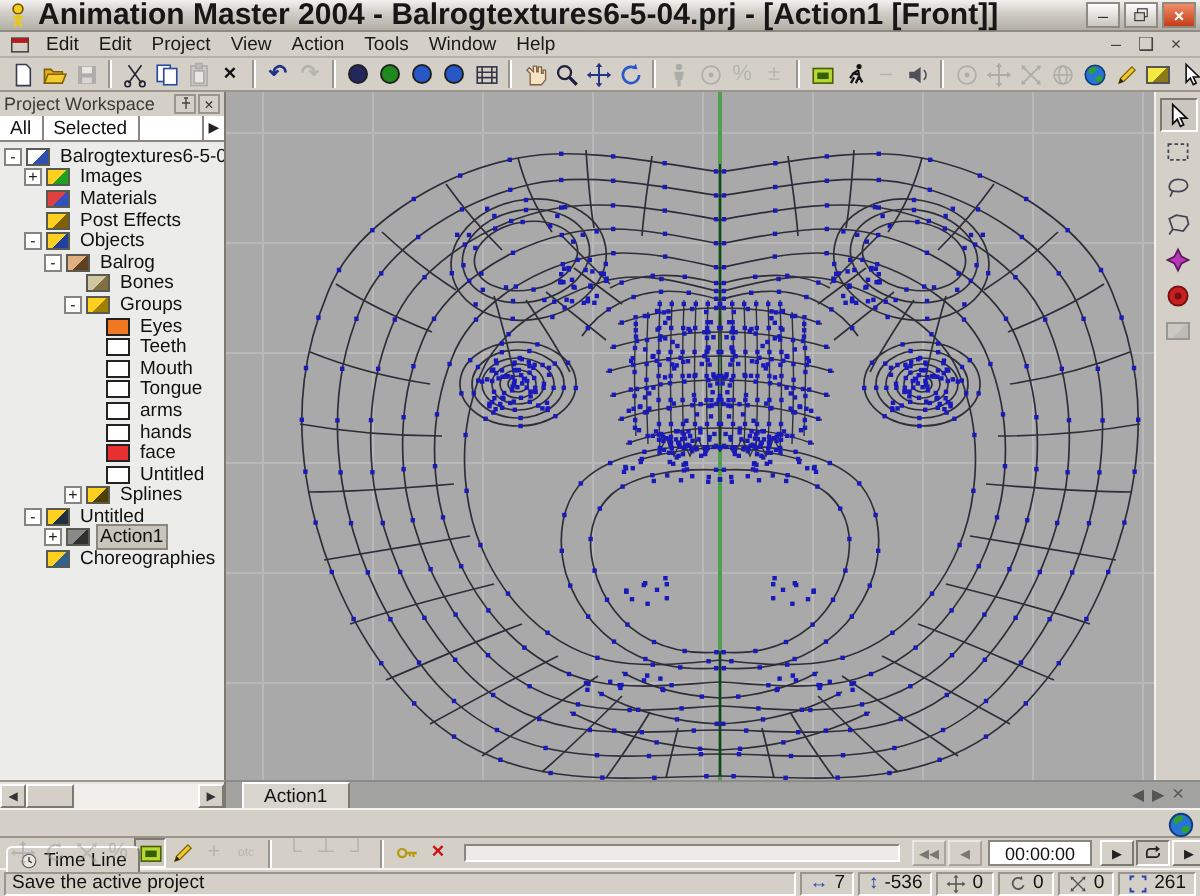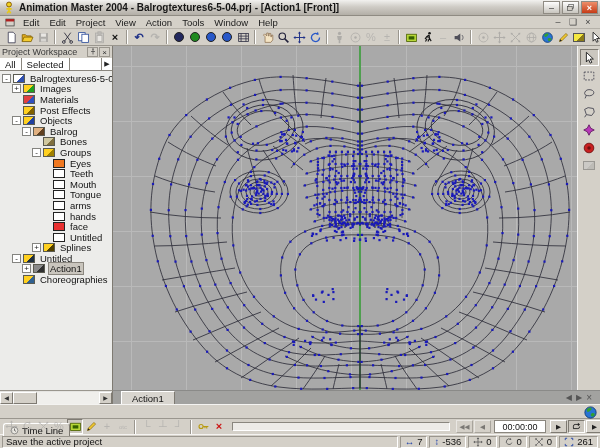--- a/index.html
+++ b/index.html
@@ -3,21 +3,21 @@
 <meta charset="utf-8">
 <style>
   *{margin:0;padding:0;box-sizing:border-box}
   html,body{width:600px;height:448px;overflow:hidden}
   body{font-family:"Liberation Sans",sans-serif;background:#d4d0c8;position:relative;font-size:10px;color:#111}
   .app{position:absolute;inset:0;width:600px;height:448px;background:#d4d0c8}
   
   .titlebar{height:16px;display:flex;align-items:center;padding:0 2px;
     background:linear-gradient(#f2f1ef, #cfccc6 45%, #b3afa7);border-bottom:1px solid #8f8b83}
   .titlebar .ticon16{width:14px;height:14px;flex:none}
-  .title-text{flex:1;font-size:10px;font-weight:bold;color:#161616;margin-left:3px;white-space:nowrap;overflow:hidden}
+  .title-text{flex:1;font-size:15px;font-weight:bold;color:#161616;margin-left:3px;white-space:nowrap;overflow:hidden}
   .winbtn{width:17px;height:13px;margin-left:2px;border:1px solid #8f8b83;background:linear-gradient(#fdfdfd,#c9c6bf);
     display:flex;align-items:center;justify-content:center;font-size:9px;color:#333;flex:none}
   .winbtn.close{background:linear-gradient(#ef8f6a,#c53b17);color:#fff;font-weight:bold}
   .winbtn svg{width:9px;height:9px}
   
   .menubar{height:13px;display:flex;align-items:center;background:#d4d0c8;border-bottom:1px solid #b5b1a9;padding:0 2px}
   .menuitem{padding:0 5px;font-size:9.5px;color:#1a1a1a}
   .sysicon{width:12px;height:11px;margin:0 2px}
   .menu-ctrls{margin-left:auto;display:flex;gap:3px;padding-right:4px;color:#444;font-size:9px}
   .mctl{width:12px;text-align:center}

